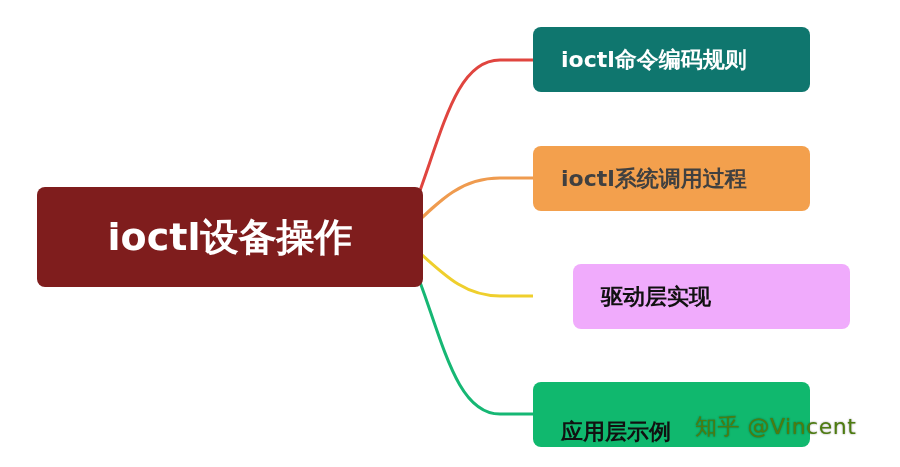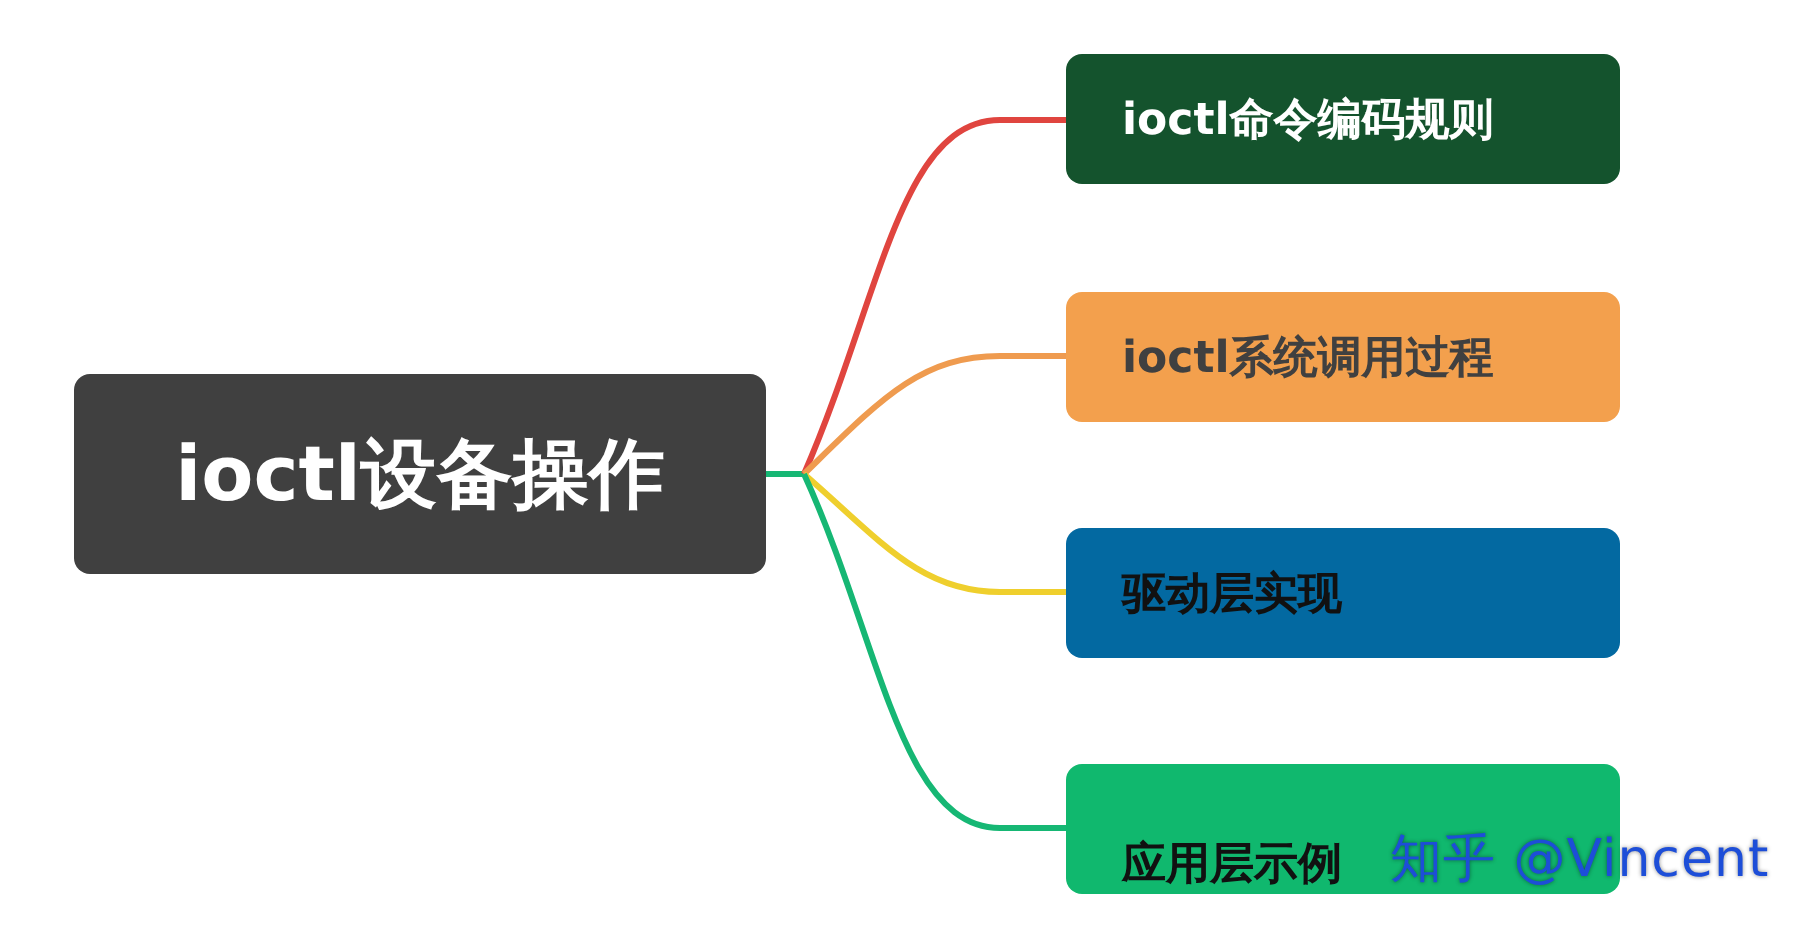--- a/index.html
+++ b/index.html
@@ -1,27 +1,27 @@
 <!DOCTYPE html>
 <html><head>
 <meta charset="utf-8">
 <style>
   html, body { margin:0; padding:0; }
   body { width:900px; height:467px; background:#ffffff; position:relative; overflow:hidden;
          font-family:"DejaVu Sans", sans-serif; }
   svg.links { position:absolute; left:0; top:0; width:900px; height:467px; }
   .node { position:absolute; box-sizing:border-box; border-radius:8px; display:flex; align-items:center; }
-  .root { left:37px; top:187px; width:346px; height:100px; background:#404040; color:#ffffff;
+  .root { left:37px; top:187px; width:386px; height:100px; background:#7f1d1d; color:#ffffff;
           justify-content:center; font-size:38px; font-weight:bold; }
   .child { left:533px; width:277px; height:65px; font-size:22px; font-weight:bold; padding-left:28px; }
-  .c0 { top:27px; background:#14532d; color:#ffffff; }
+  .c0 { top:27px; background:#0f766e; color:#ffffff; }
   .c1 { top:146px; background:#f3a04d; color:#404040; }
-  .c2 { top:264px; background:#0369a1; color:#111111; }
+  .c2 { top:264px; background:#f0abfc; color:#111111;margin-left:40px; }
   .c3 { top:382px; background:#10b86e; color:#111111;align-items:flex-end; }
-  .watermark { position:absolute; left:695px; top:412px; font-size:26px; color:#1d4ed8;
+  .watermark { position:absolute; left:695px; top:412px; font-size:22px; color:#4d7c0f;
                text-shadow:0 0 2px rgba(0,0,0,0.45); letter-spacing:0.5px; }
 </style>
 </head>
 <body>
 
 <svg class="links" viewBox="0 0 900 467">
   <line x1="383" y1="237" x2="402" y2="237" stroke="#16b774" stroke-width="3"></line>
   <path d="M402 237 C 440 150, 450 60, 500 60 L 533 60" fill="none" stroke="#e0453f" stroke-width="3"></path>
   <path d="M402 237 C 440 200, 460 178, 500 178 L 533 178" fill="none" stroke="#ef9b4f" stroke-width="3"></path>
   <path d="M402 237 C 440 270, 460 296, 500 296 L 533 296" fill="none" stroke="#efcf2d" stroke-width="3"></path>

